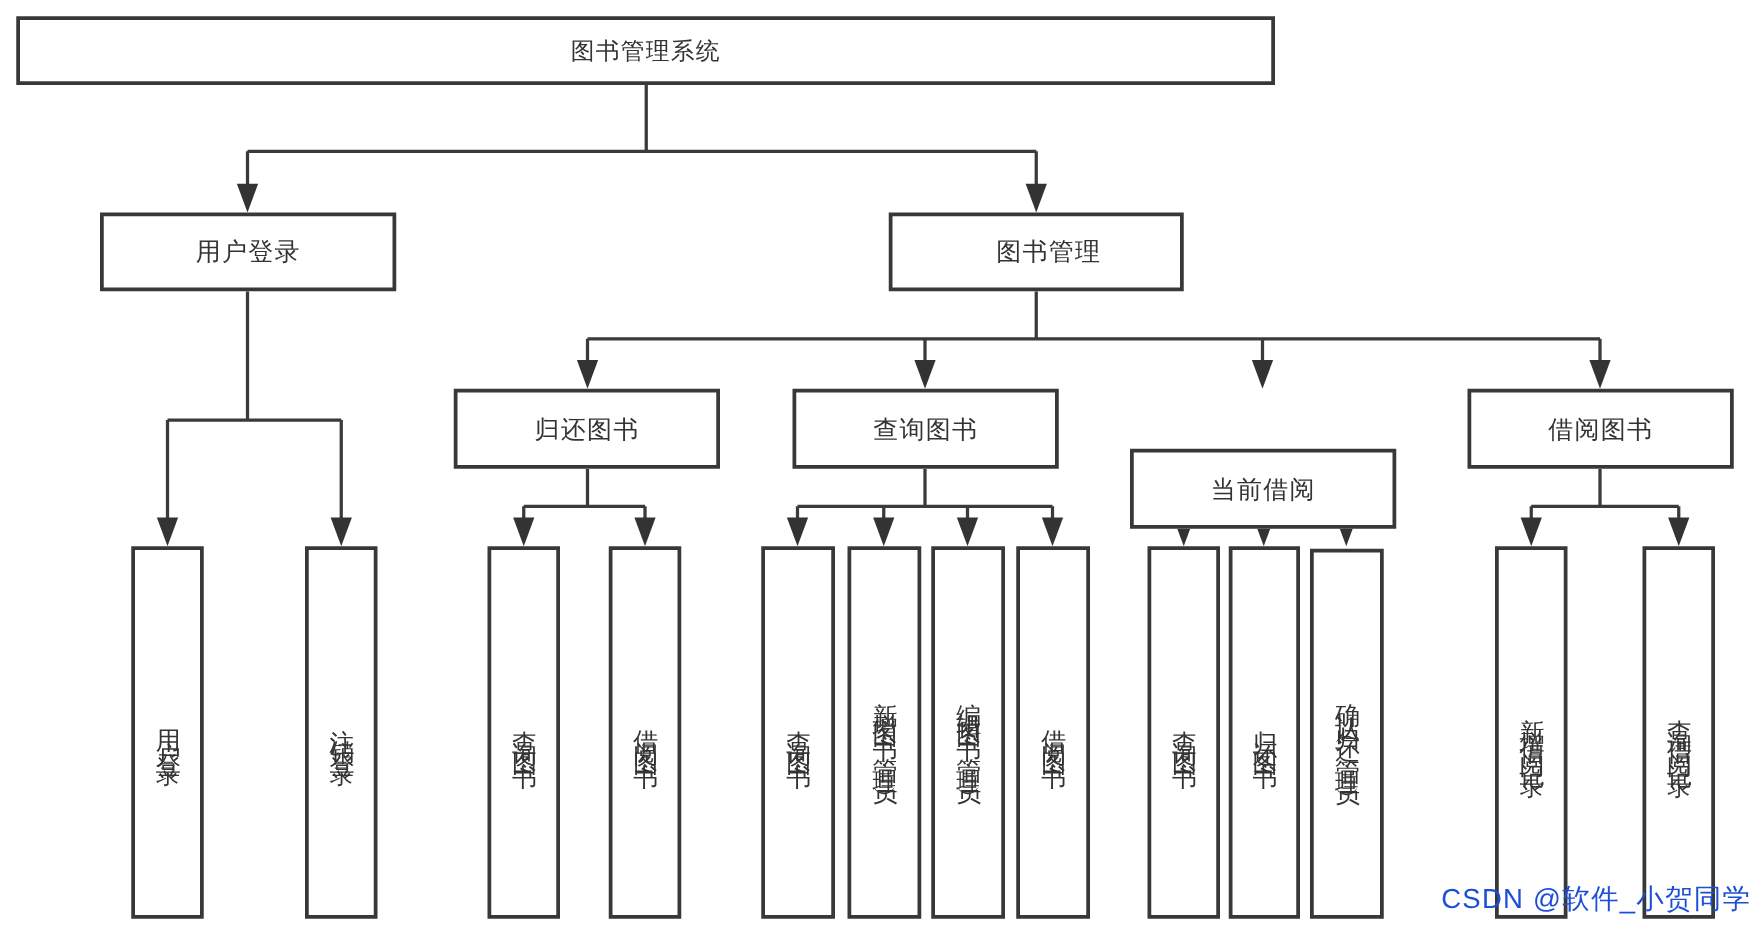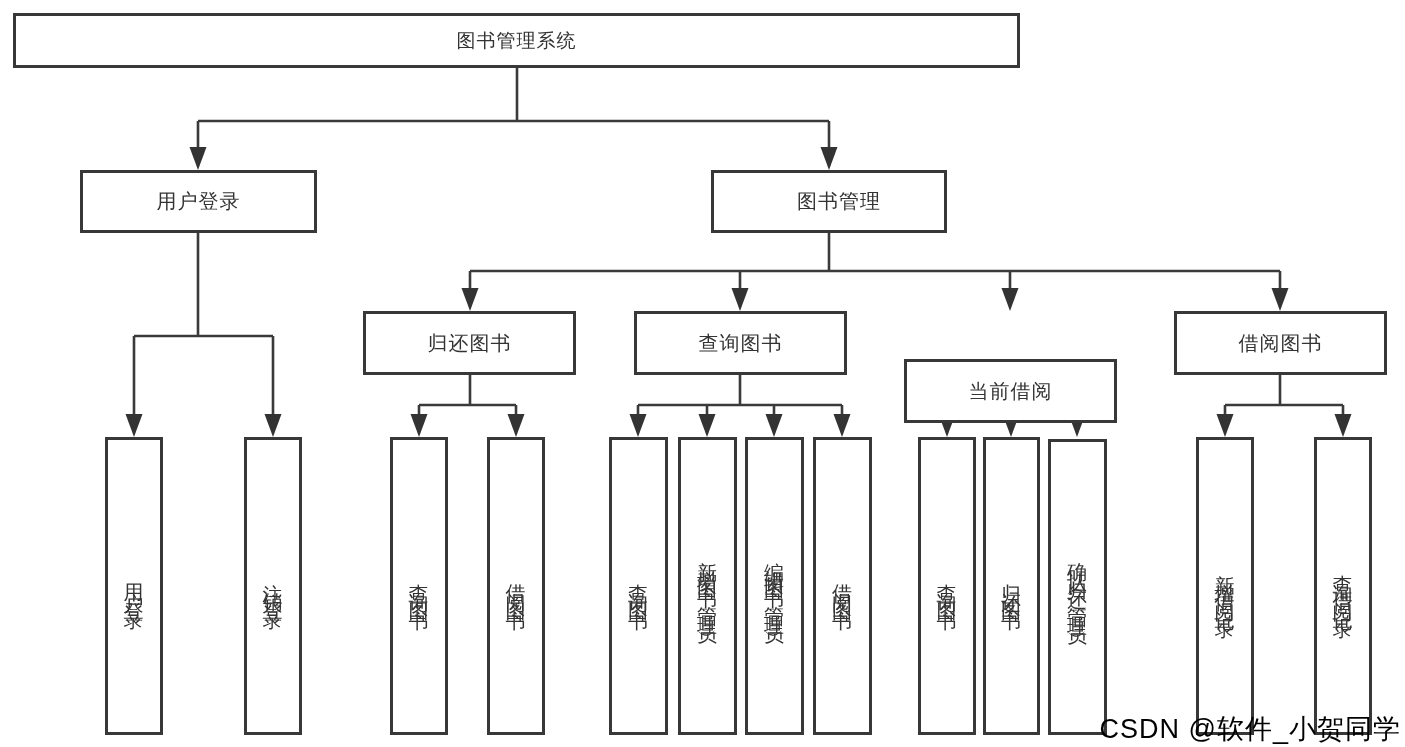--- a/index.html
+++ b/index.html
@@ -34,23 +34,23 @@
   .vnode span {
     writing-mode: vertical-rl;
     font-size: 20px;
     letter-spacing: 9px;
     line-height: 1.2;
     color: #333333;
   }
   .watermark {
     position: absolute;
     right: 4px;
-    bottom: 0;
-    font-size: 27px;
-    color: #000000;
+    bottom: 13px;
+    font-size: 22px;
+    color: #1d4ed8;
     letter-spacing: 1px;
     z-index: 5;
     white-space: nowrap;
   }
 </style>
 </head>
 <body>
 
 <div class="stage">
 

